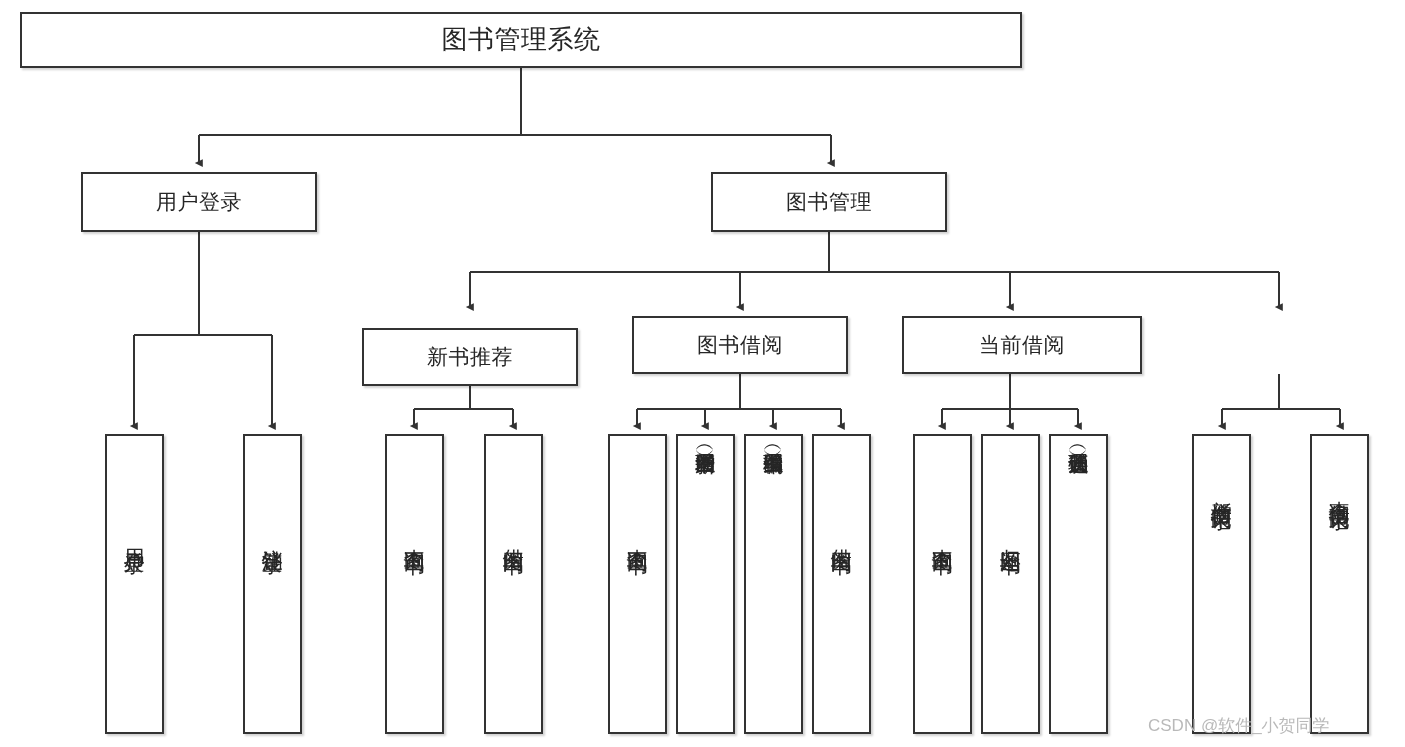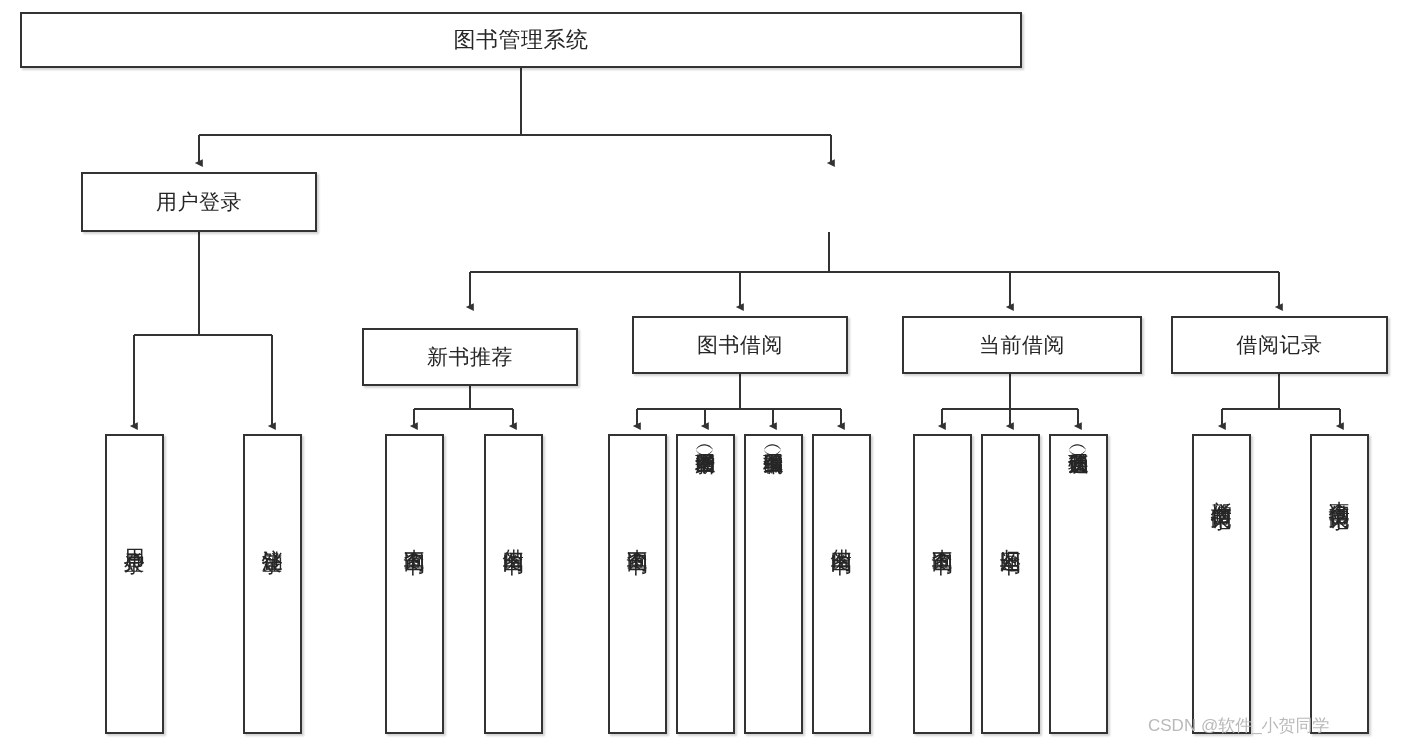--- a/index.html
+++ b/index.html
@@ -43,21 +43,21 @@
     color: #262626;
     letter-spacing: 0.5px;
   }
   
   .node.horiz .label {
     font-size: 21px;
     line-height: 1.2;
     white-space: nowrap;
   }
   .node.root .label {
-    font-size: 22px;
+    font-size: 26px;
   }
   
   .node.vert {
     align-items: flex-start;
     padding-top: 4px;
   }
   .node.vert .label {
     writing-mode: vertical-rl;
     text-orientation: upright;
     font-size: 21px;
@@ -144,36 +144,36 @@
   </svg>
 
   <div class="node horiz root" style="left:20px; top:12px; width:1002px; height:56px;">
     <span class="label">图书管理系统</span>
   </div>
 
   <div class="node horiz" style="left:81px; top:172px; width:236px; height:60px;">
     <span class="label">用户登录</span>
   </div>
 
+  <div class="node horiz" style="left:711px; top:172px; width:236px; height:60px;">
+    <span class="label">图书管理</span>
+  </div>
 
   <div class="node horiz" style="left:362px; top:328px; width:216px; height:58px;">
     <span class="label">新书推荐</span>
   </div>
 
   <div class="node horiz" style="left:632px; top:316px; width:216px; height:58px;">
     <span class="label">图书借阅</span>
   </div>
 
   <div class="node horiz" style="left:902px; top:316px; width:240px; height:58px;">
     <span class="label">当前借阅</span>
   </div>
 
-  <div class="node horiz" style="left:1171px; top:316px; width:217px; height:58px;">
-    <span class="label">借阅记录</span>
-  </div>
 
   <div class="node vert midshort" style="left:105px; top:434px; width:59px; height:300px;">
     <span class="label">用户登录</span>
   </div>
 
   <div class="node vert midshort" style="left:243px; top:434px; width:59px; height:300px;">
     <span class="label">注销登录</span>
   </div>
 
   <div class="node vert midshort" style="left:385px; top:434px; width:59px; height:300px;">

